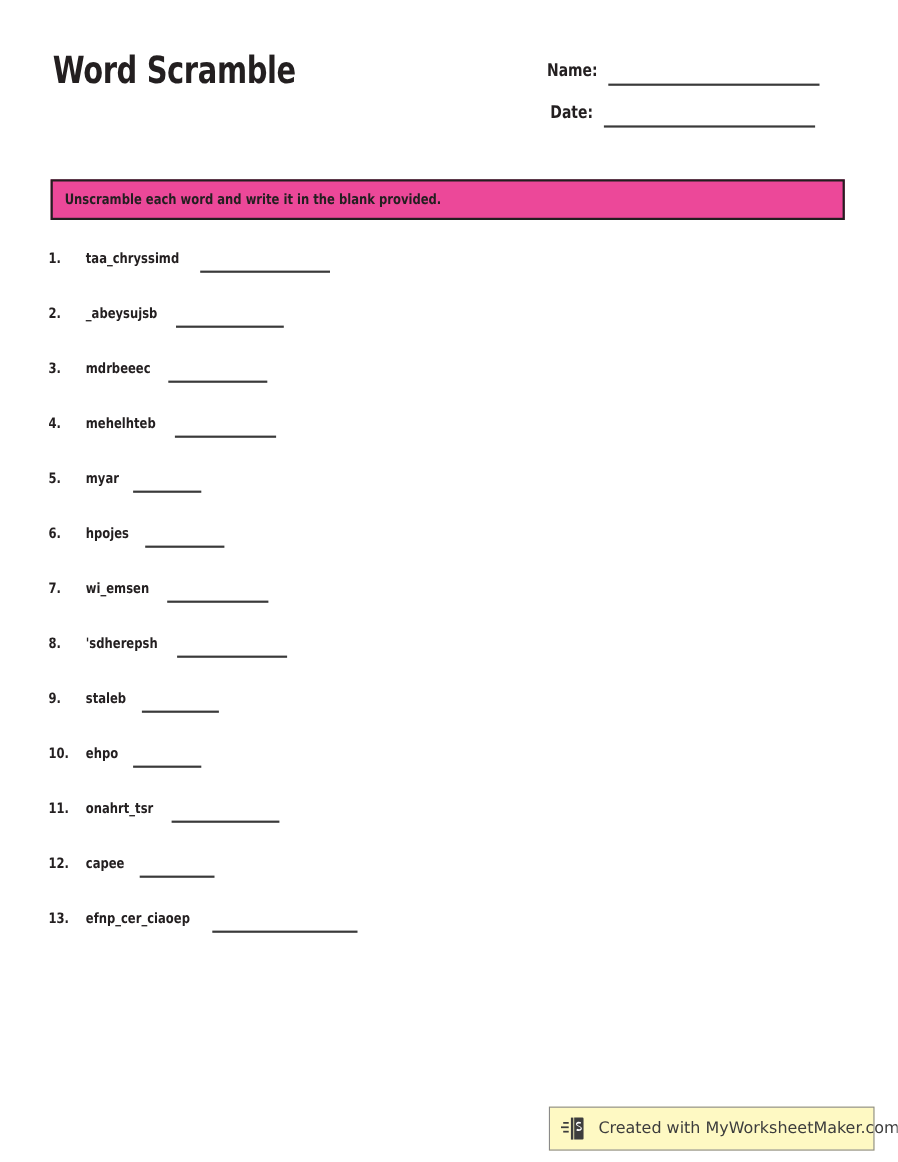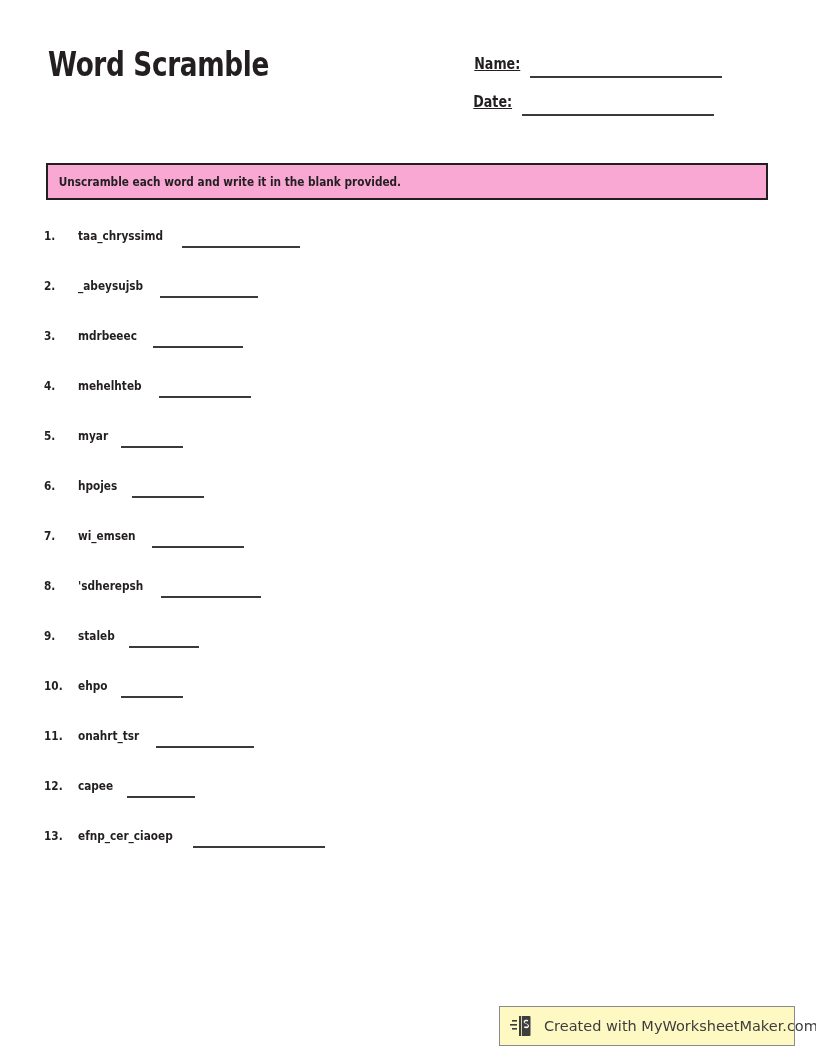--- a/index.html
+++ b/index.html
@@ -48,23 +48,22 @@
 
   .namedate {
     position: absolute;
     right: 0;
     top: 0;
     width: 300px;
   }
   .nd-row {
     display: flex;
     align-items: flex-end;
-    justify-content: flex-start;
+    justify-content: center;
     height: 38px;
-    text-decoration: underline;
   }
   .nd-label {
     font-family: "DejaVu Sans Condensed", "Liberation Sans Narrow", "Liberation Sans", sans-serif;
     font-weight: 700;
     font-size: 16px;
     line-height: 18px;
     color: #231f20;
     transform: scaleX(0.88);
     transform-origin: right bottom;
     white-space: nowrap;
@@ -80,21 +79,21 @@
 
   
   .instructions {
     position: absolute;
     left: 46px;
     top: 163px;
     width: 722px;
     height: 37px;
     border: 2px solid #231f20;
     box-sizing: border-box;
-    background: #f9a8d4;
+    background: #ec4899;
     display: flex;
     align-items: center;
   }
   .instructions-text {
     font-family: "DejaVu Sans Condensed", "Liberation Sans Narrow", "Liberation Sans", sans-serif;
     font-weight: 700;
     font-size: 13px;
     line-height: 15px;
     color: #231f20;
     padding-left: 12px;

